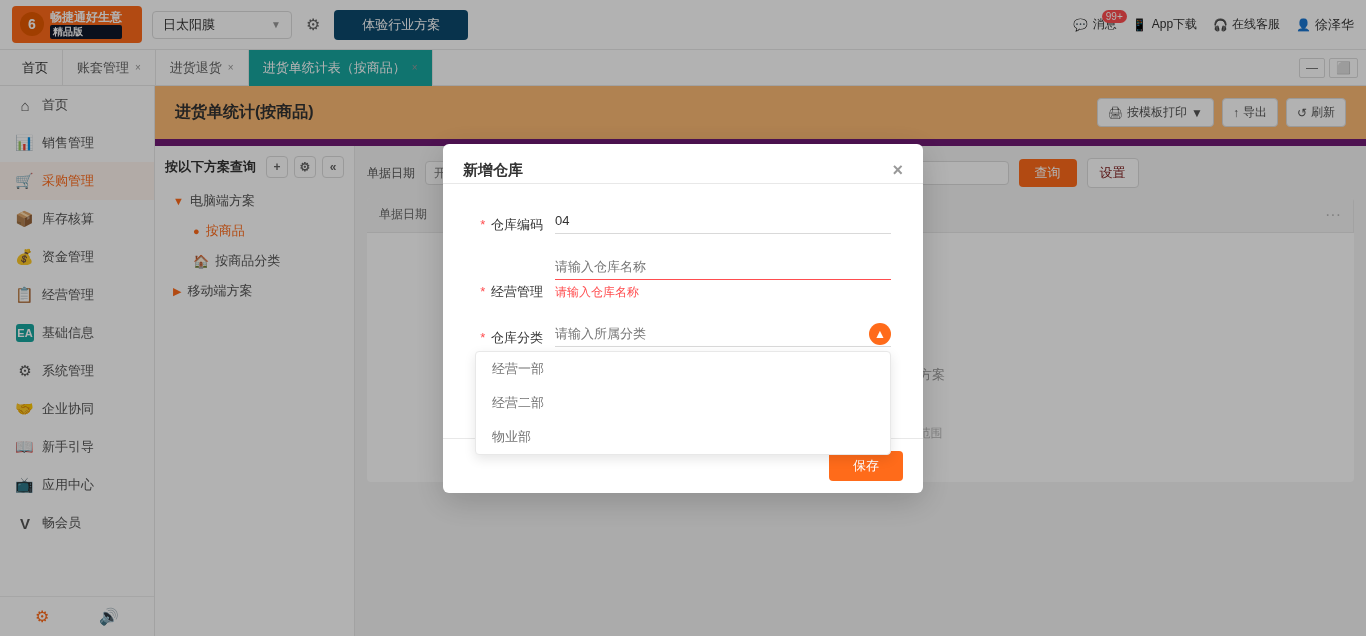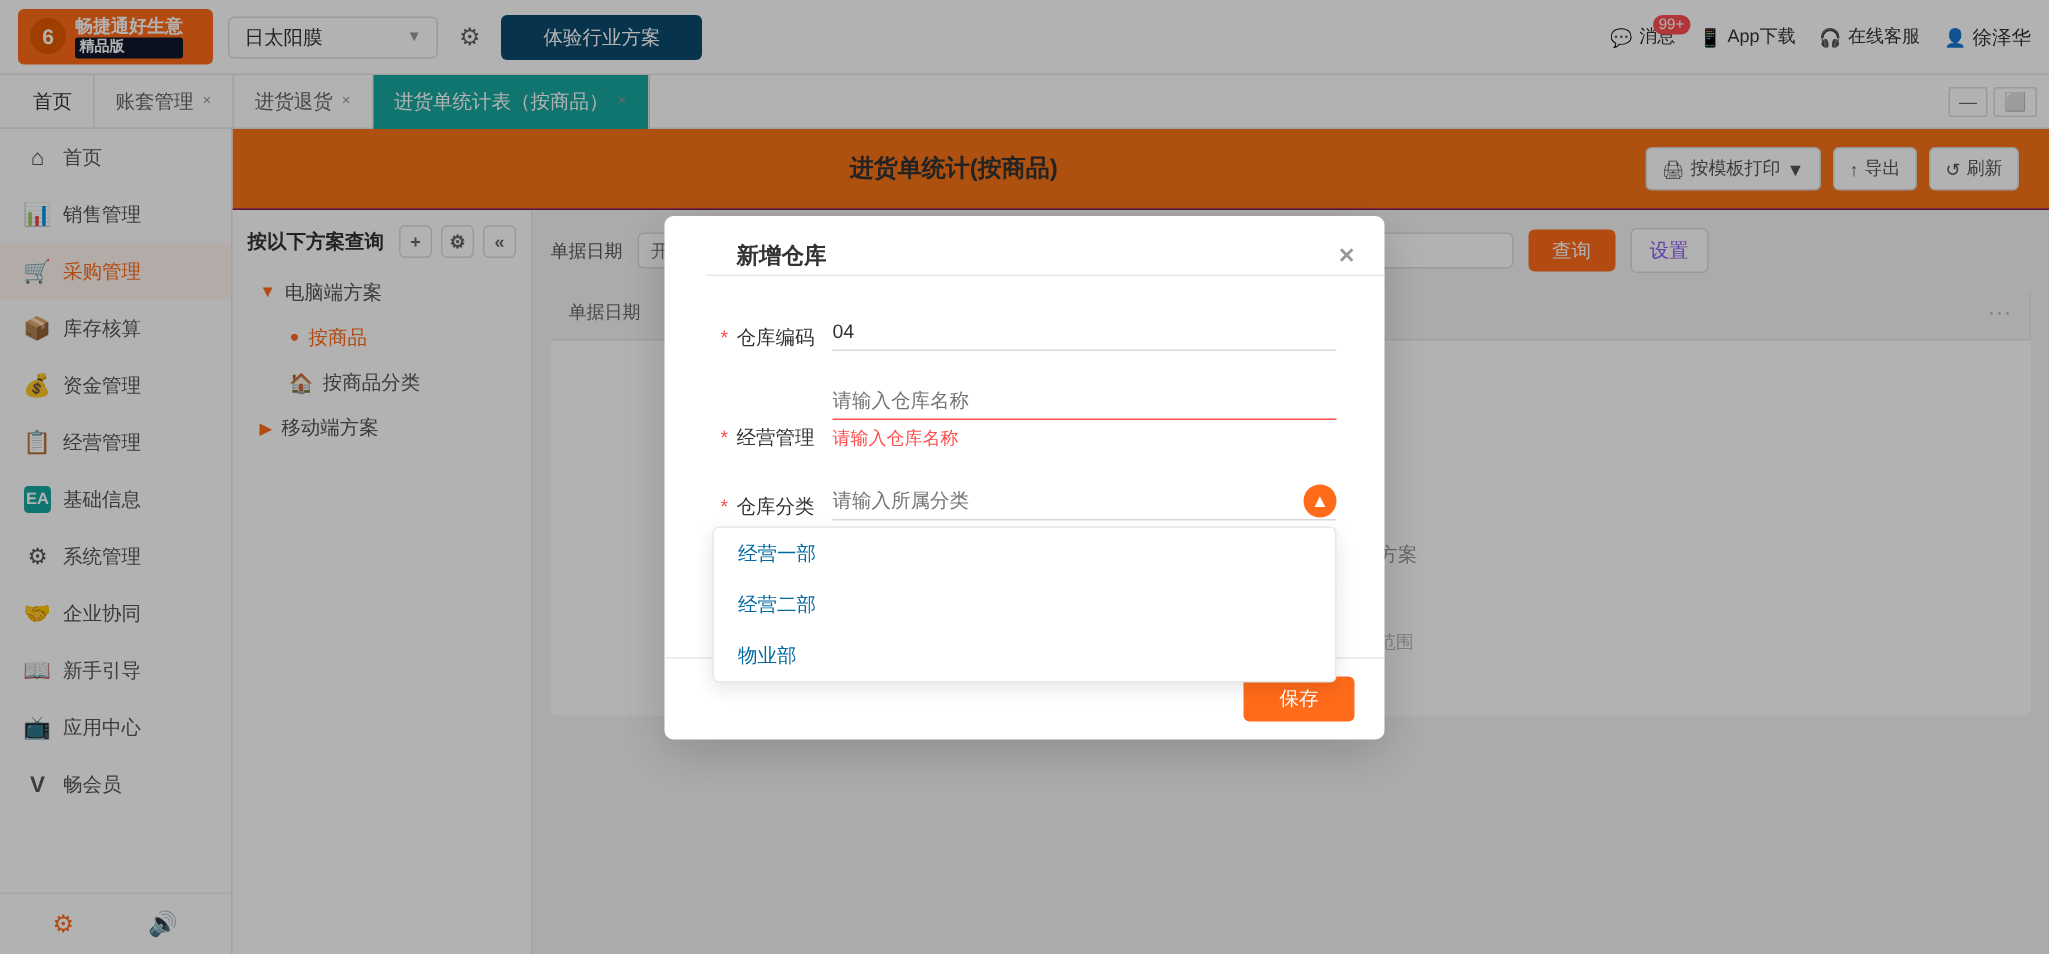--- a/index.html
+++ b/index.html
@@ -72,21 +72,21 @@
     .sidebar-item.active { background: #fff5f0; color: #ff6b1a; }
     .sidebar-icon { width: 18px; height: 18px; display: flex; align-items: center; justify-content: center; font-size: 15px; }
     .sidebar-bottom { margin-top: auto; display: flex; justify-content: space-around; padding: 10px; border-top: 1px solid #eee; }
 
     
     .content-area { flex: 1; display: flex; flex-direction: column; overflow: hidden; }
 
     
     .page-header {
       display: flex; align-items: center; padding: 12px 20px;
-      background: #f97316; border-bottom: 1px solid #701a75; text-align: center;
+      background: #fdba74; border-bottom: 7px solid #701a75;
     }
     .page-title { font-size: 16px; font-weight: bold; color: #333; flex: 1; }
     .header-actions { display: flex; gap: 8px; align-items: center; }
     .action-btn { display: flex; align-items: center; gap: 4px; padding: 5px 10px; border: 1px solid #ddd; border-radius: 4px; cursor: pointer; background: #fff; color: #555; font-size: 12px; }
 
     
     .query-panel { display: flex; flex: 1; overflow: hidden; }
 
     
     .left-panel { width: 200px; background: #fff; border-right: 1px solid #e8e8e8; padding: 10px; }
@@ -98,21 +98,21 @@
     .tree-sub { padding-left: 20px; }
     .tree-icon { font-size: 11px; color: #ff6b1a; }
 
     
     .right-panel { flex: 1; padding: 12px; background: #f5f5f5; position: relative; }
     .filter-row { display: flex; gap: 10px; align-items: center; margin-bottom: 10px; flex-wrap: wrap; }
     .filter-label { color: #555; font-size: 12px; white-space: nowrap; }
     .filter-input { border: 1px solid #ddd; border-radius: 4px; padding: 4px 8px; font-size: 12px; color: #333; background: #fff; }
     .filter-select { border: 1px solid #ddd; border-radius: 4px; padding: 4px 24px 4px 8px; font-size: 12px; color: #333; background: #fff; appearance: none; cursor: pointer; }
     .query-btn { background: #ff6b1a; color: white; border: none; padding: 5px 16px; border-radius: 4px; cursor: pointer; font-size: 13px; }
-    .set-btn { border: 1px solid #ddd; background: #fff; color: #8b5cf6; padding: 5px 12px; border-radius: 4px; cursor: pointer; font-size: 13px; }
+    .set-btn { border: 1px solid #ddd; background: #fff; color: #7f1d1d; padding: 5px 12px; border-radius: 4px; cursor: pointer; font-size: 13px; }
     .table-area { background: #fff; border-radius: 4px; overflow: hidden; }
     .table-header-row { display: flex; background: #f5f5f5; border-bottom: 1px solid #e8e8e8; }
     .th { padding: 8px 12px; font-size: 12px; color: #666; border-right: 1px solid #e8e8e8; flex: 1; }
     .th.wide { flex: 2; }
     .dots { color: #bbb; font-size: 16px; }
 
     
     .empty-state { display: flex; flex-direction: column; align-items: center; justify-content: center; padding: 40px; color: #999; font-size: 13px; gap: 12px; }
     .empty-icon { font-size: 48px; color: #e0c8b0; }
     .hint-text { color: #bbb; font-size: 12px; display: flex; align-items: center; gap: 6px; }
@@ -126,21 +126,21 @@
 
     
     .modal {
       background: #fff; border-radius: 6px; width: 480px;
       box-shadow: 0 8px 32px rgba(0,0,0,0.18); position: relative;
       overflow: visible;
     }
     .modal-header {
       display: flex; align-items: center; justify-content: space-between;
       padding: 16px 20px 2px; border-bottom: 1px solid #e8e8e8;
-      font-size: 15px; font-weight: bold; color: #333; margin-left: 28px;
+      font-size: 15px; font-weight: bold; color: #333;
     }
     .modal-close { cursor: pointer; color: #999; font-size: 18px; }
     .modal-body { padding: 24px 32px 20px; }
     .form-row { display: flex; align-items: flex-end; margin-bottom: 20px; position: relative; }
     .form-label { width: 80px; text-align: right; padding-right: 12px; color: #333; font-size: 13px; padding-top: 6px; flex-shrink: 0; }
     .required { color: #ff4d4f; margin-right: 2px; }
     .form-field { flex: 1; }
     .form-input {
       width: 100%; border: none; border-bottom: 1px solid #d9d9d9;
       padding: 5px 0; font-size: 13px; color: #333; outline: none;
@@ -159,21 +159,21 @@
       background: #ff6b1a; border: none; border-radius: 50%; width: 22px; height: 22px;
       display: flex; align-items: center; justify-content: center; cursor: pointer; color: white; font-size: 12px;
     }
     .dropdown-list {
       position: absolute; top: calc(100% + 4px); left: -80px; right: 0;
       background: #fff; border: 1px solid #e8e8e8; border-radius: 4px;
       box-shadow: 0 4px 12px rgba(0,0,0,0.1); z-index: 200;
       min-width: 280px;
     }
     .dropdown-item {
-      padding: 8px 16px; cursor: pointer; font-size: 13px; color: #0369a1;
+      padding: 8px 16px; cursor: pointer; font-size: 13px; color: #737373;
     }
     .dropdown-item.selected { background: #fff2e8; color: #ff6b1a; }
     .form-textarea {
       width: 100%; border: none; border-bottom: 1px solid #d9d9d9;
       padding: 5px 0; font-size: 13px; color: #333; outline: none;
       background: transparent; resize: none; height: 28px;
     }
     .modal-footer {
       display: flex; justify-content: flex-end; padding: 12px 20px;
       border-top: 1px solid #e8e8e8; gap: 10px;

